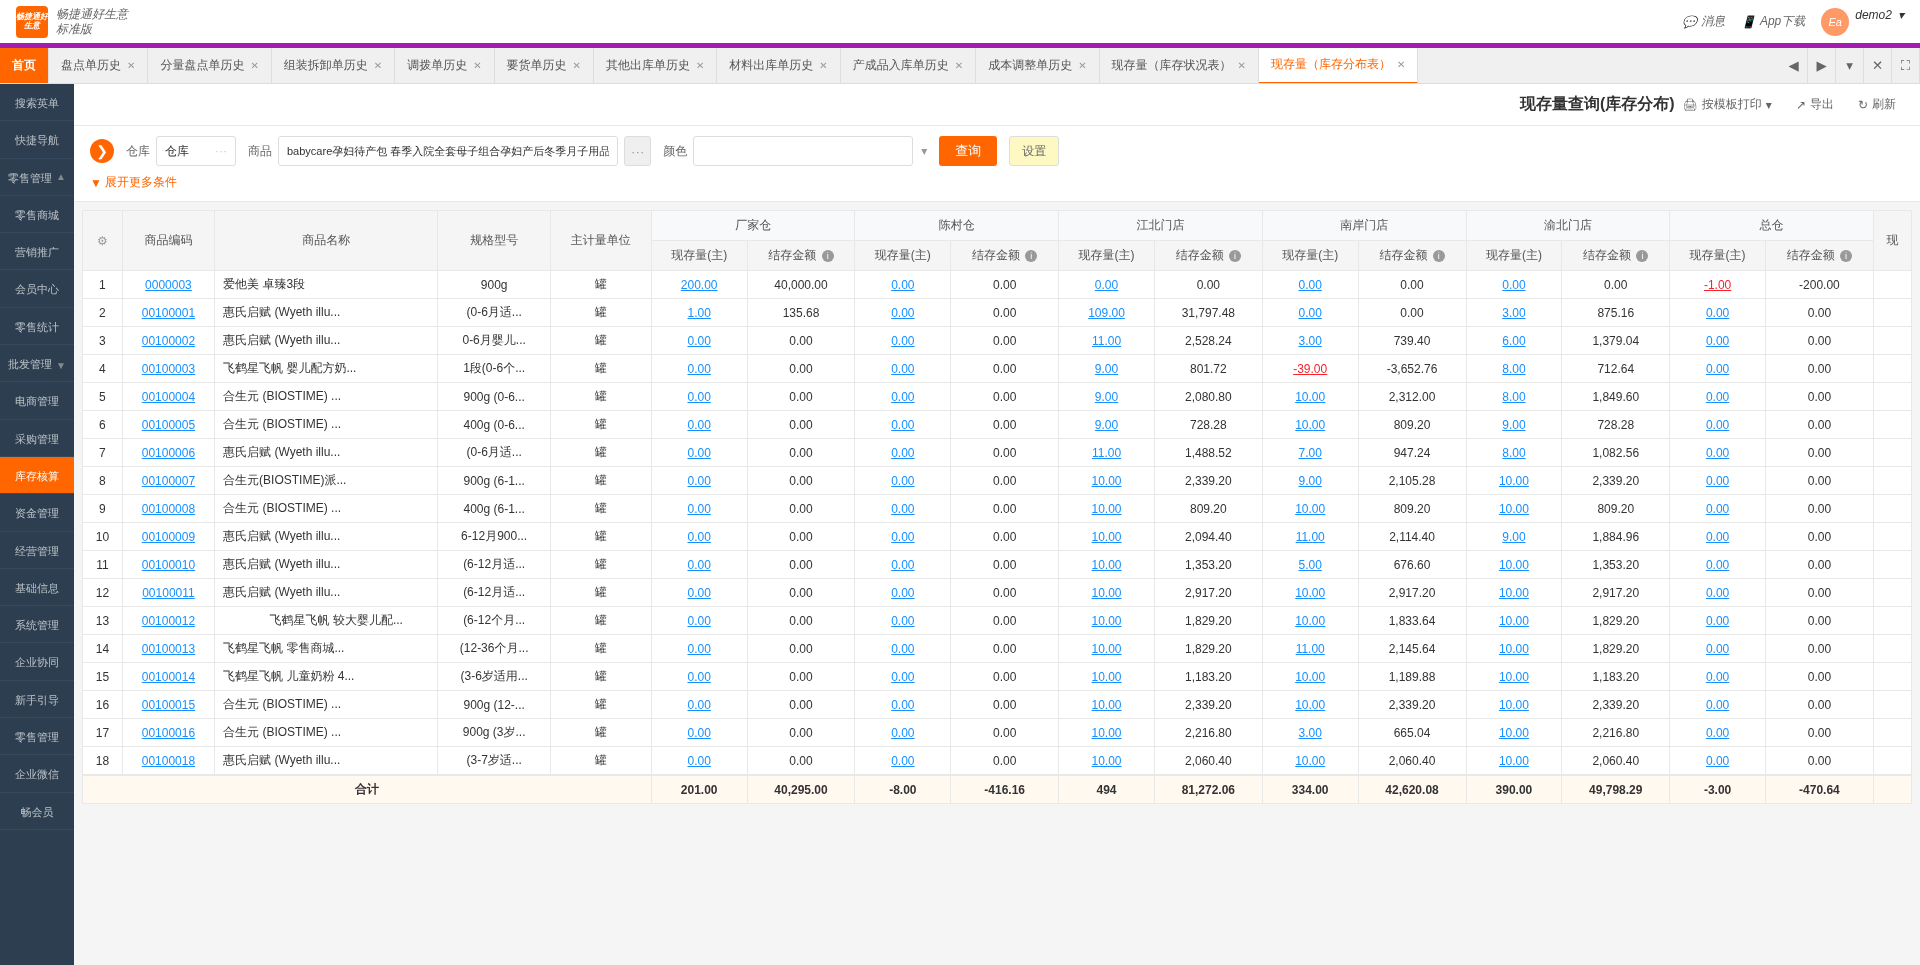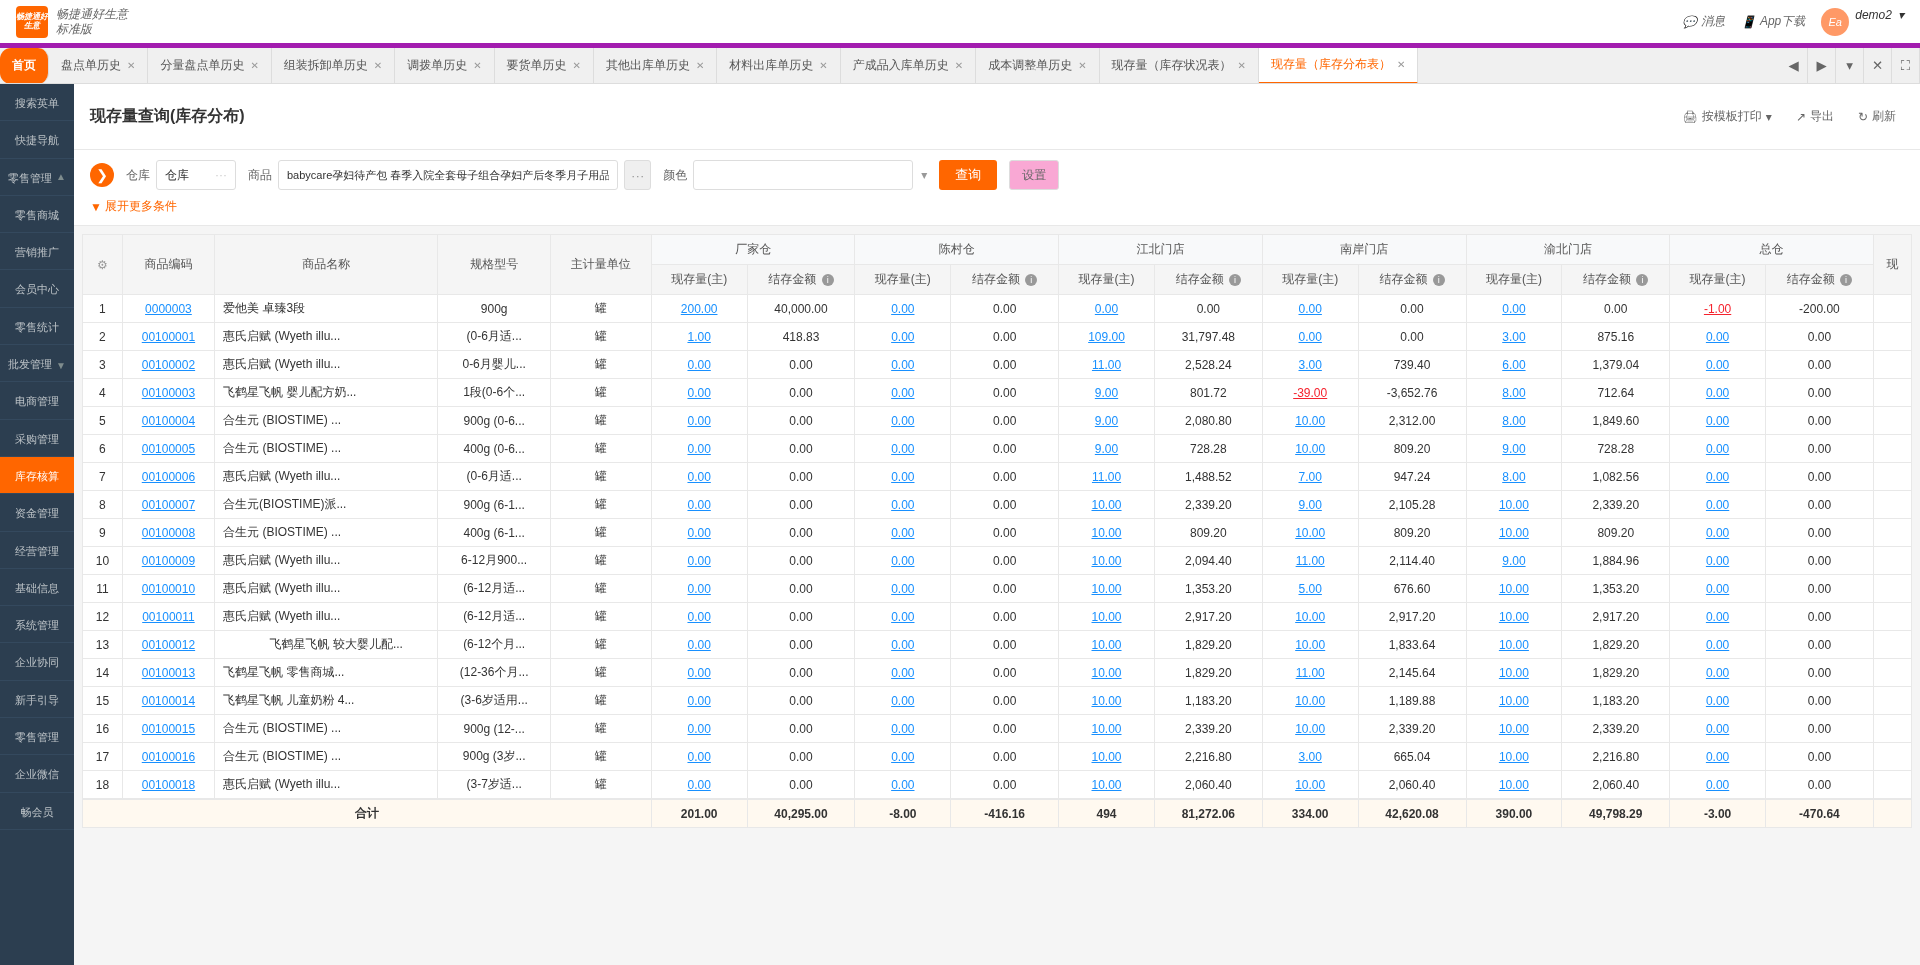--- a/index.html
+++ b/index.html
@@ -12,55 +12,55 @@
     .logo-text { font-size: 12px; color: #666; line-height: 1.2; }
     .top-right { display: flex; align-items: center; gap: 16px; }
     .top-btn { display: flex; align-items: center; gap: 4px; color: #666; font-size: 12px; cursor: pointer; }
     .user-area { display: flex; gap: 6px; cursor: pointer; }
     .avatar { width: 28px; height: 28px; border-radius: 50%; background: #ff9966; display: flex; align-items: center; justify-content: center; color: #fff; font-size: 11px; }
 
     
     .tab-bar { height: 36px; background: #f0f0f0; display: flex; align-items: center; overflow: hidden; border-bottom: 1px solid #ddd; }
     .tab-item { height: 36px; padding: 0 12px; display: flex; align-items: center; gap: 6px; font-size: 12px; color: #555; cursor: pointer; border-right: 1px solid #ddd; white-space: nowrap; background: #f0f0f0; flex-shrink: 0; }
     .tab-item.active { background: #fff; color: #ff6600; border-bottom: 2px solid #ff6600; }
-    .tab-item.home { background: #ff6600; color: #fff; font-weight: bold; border-radius: 11px; }
+    .tab-item.home { background: #ff6600; color: #fff; font-weight: bold; }
     .tab-close { font-size: 10px; color: #999; cursor: pointer; }
     .tab-nav-btn { width: 28px; height: 36px; display: flex; align-items: center; justify-content: center; cursor: pointer; background: #f0f0f0; border: none; border-right: 1px solid #ddd; color: #666; flex-shrink: 0; }
     .tab-nav-right { margin-left: auto; display: flex; }
 
     
     .main-layout { display: flex; height: calc(965px - 48px - 36px); }
 
     
     .sidebar { width: 74px; background: #2c3e50; display: flex; flex-direction: column; flex-shrink: 0; overflow-y: auto; }
     .sidebar-item { padding: 10px 4px; text-align: center; color: #bdc3c7; font-size: 11px; cursor: pointer; border-bottom: 1px solid #34495e; }
     .sidebar-item.active { background: #ff6600; color: #fff; }
     .sidebar-item .sidebar-label { margin-top: 2px; line-height: 1.3; }
     .sidebar-arrow { font-size: 10px; color: #7f8c8d; }
 
     
     .content-area { flex: 1; display: flex; flex-direction: column; overflow: hidden; background: #f5f5f5; }
 
     
-    .page-header { background: #fff; padding: 20px 16px; border-bottom: 1px solid #e8e8e8; display: flex; align-items: center; justify-content: space-between; }
+    .page-header { background: #fff; padding: 8px 16px; border-bottom: 1px solid #e8e8e8; display: flex; align-items: center; justify-content: flex-end; }
     .page-title { font-size: 16px; font-weight: bold; color: #333; }
     .header-actions { display: flex; align-items: center; gap: 8px; }
     .header-btn { display: flex; align-items: center; gap: 4px; font-size: 12px; color: #666; cursor: pointer; padding: 4px 8px; border-radius: 3px; }
 
     
     .filter-area { background: #fff; padding: 10px 16px; border-bottom: 1px solid #e8e8e8; }
     .filter-row { display: flex; align-items: center; gap: 12px; flex-wrap: wrap; }
     .filter-item { display: flex; align-items: center; gap: 6px; }
     .filter-label { color: #666; font-size: 12px; white-space: nowrap; }
     .filter-input { height: 30px; border: 1px solid #ddd; border-radius: 3px; padding: 0 8px; font-size: 12px; color: #333; min-width: 80px; }
     .filter-input-long { min-width: 280px; }
     .filter-input-medium { min-width: 160px; }
     .expand-btn { color: #ff6600; font-size: 12px; cursor: pointer; display: flex; align-items: center; gap: 3px; }
     .search-btn { background: #ff6600; color: #fff; border: none; border-radius: 3px; padding: 6px 16px; font-size: 13px; cursor: pointer; height: 30px; }
-    .setting-btn { background: #f9a8d4; color: #666; border: 1px solid #ddd; border-radius: 3px; padding: 5px 12px; font-size: 12px; cursor: pointer; height: 30px; }
+    .setting-btn { background: #fef9c3; color: #666; border: 1px solid #ddd; border-radius: 3px; padding: 5px 12px; font-size: 12px; cursor: pointer; height: 30px; }
     .warehouse-trigger { display: flex; align-items: center; gap: 4px; padding: 0 8px; height: 30px; border: 1px solid #ddd; border-radius: 3px; cursor: pointer; min-width: 80px; }
     .dots-btn { color: #999; cursor: pointer; border: 1px solid #ddd; border-radius: 3px; padding: 0 6px; height: 30px; display: flex; align-items: center; }
     .orange-arrow { width: 24px; height: 24px; background: #ff6600; color: #fff; border-radius: 50%; display: flex; align-items: center; justify-content: center; font-size: 14px; cursor: pointer; flex-shrink: 0; }
 
     
     .table-container { flex: 1; overflow: auto; padding: 8px; }
     .data-table { width: 100%; border-collapse: collapse; background: #fff; font-size: 12px; }
     .data-table th { background: #f5f5f5; border: 1px solid #e8e8e8; padding: 6px 8px; text-align: center; font-weight: 500; color: #555; white-space: nowrap; position: sticky; top: 0; z-index: 2; }
     .data-table td { border: 1px solid #e8e8e8; padding: 5px 8px; text-align: center; color: #333; white-space: nowrap; }
     .data-table .group-header { background: #f8f9fa; text-align: center; font-weight: 500; }
@@ -334,21 +334,21 @@
     <td class="num-red">-200.00</td>
     <td></td>
   </tr>
             <tr>
     <td class="row-idx">2</td>
     <td><span class="num-link">00100001</span></td>
     <td style="text-align:left;">惠氏启赋 (Wyeth illu...</td>
     <td>(0-6月适...</td>
     <td>罐</td>
     <td><span class="num-link">1.00</span></td>
-    <td>418.83</td>
+    <td>135.68</td>
     <td><span class="num-link">0.00</span></td>
     <td>0.00</td>
     <td><span class="num-link">109.00</span></td>
     <td>31,797.48</td>
     <td><span class="num-link ">0.00</span></td>
     <td class="">0.00</td>
     <td><span class="num-link">3.00</span></td>
     <td>875.16</td>
     <td><span class="num-link ">0.00</span></td>
     <td class="">0.00</td>

